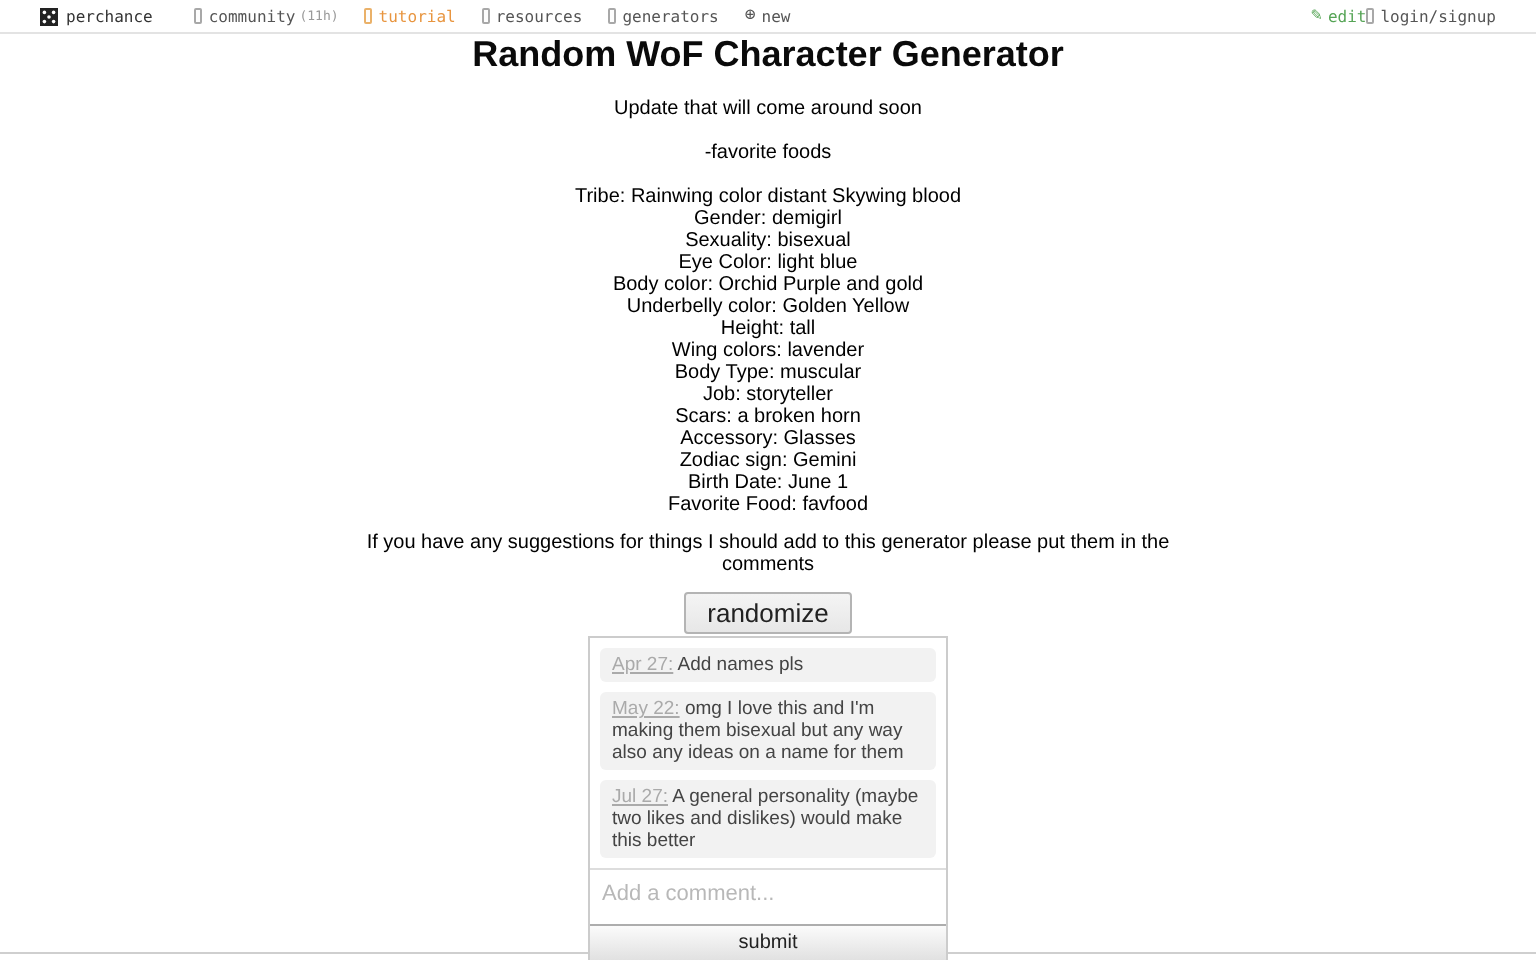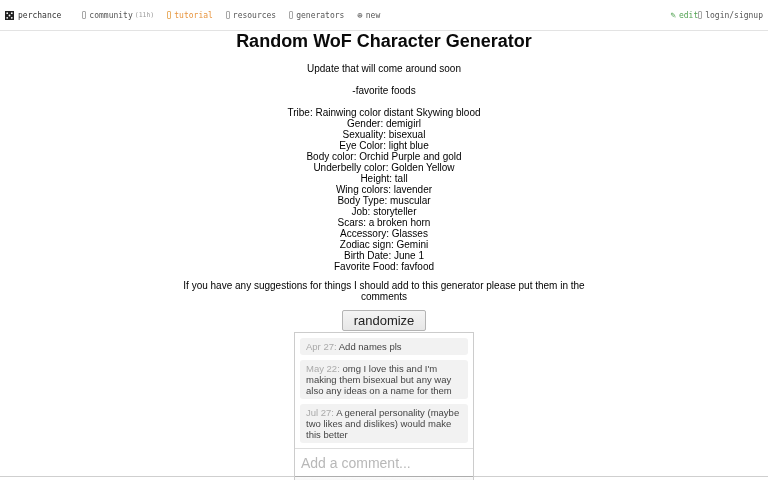--- a/index.html
+++ b/index.html
@@ -4,21 +4,21 @@
 <style>
   * { box-sizing: border-box; }
   html,body { margin:0; padding:0; }
   body {
     width:768px; height:480px; overflow:hidden; position:relative;
     background:#fff; font-family:"Liberation Sans", sans-serif; color:#000;
   }
 
   
   .topnav {
-    display:flex; align-items:center; height:31px; padding:0 5px;
+    display:flex; align-items:center; height:17px; padding:0 20px;
     border-bottom:1px solid #e3e3e3; background:#fff;
     font-family:"DejaVu Sans Mono", monospace; font-size:8px; color:#555;
     white-space:nowrap;
   }
   .nav-item { display:inline-flex; align-items:center; margin-right:13px; color:#555; cursor:pointer; text-decoration:none; }
   .brand { color:#333; margin-right:8px; }
   .logo { width:9px; height:9px; margin-right:4px; display:inline-block; }
   .mini-icon {
     display:inline-block; width:4px; height:8px; border:1px solid #a8a8a8;
     border-radius:1px; margin-right:3px; background:#fdfdfd;
@@ -48,25 +48,25 @@
   .comments-panel {
     width:180px; margin:1px auto 0; border:1px solid #ccc; background:#fff;
     position:relative; z-index:2;
   }
   .c-list { padding:5px; }
   .bubble {
     background:#f2f2f2; border-radius:3px; padding:3px 6px; margin-bottom:5px;
     font-size:9.5px; line-height:11px; color:#444; text-align:left;
   }
   .bubble:last-child { margin-bottom:0; }
-  .c-date { color:#aaa; }
+  .c-date { color:#aaa;text-decoration:underline; }
   .c-input {
     display:block; width:100%; height:28px; border:0; border-top:1px solid #ddd;
     padding:6px; resize:none; outline:none; color:#444;
-    font-family:"Liberation Sans", sans-serif; font-size:14px;
+    font-family:"Liberation Sans", sans-serif; font-size:11px;
   }
   .c-input::placeholder { color:#b8b8b8; }
   .submit-btn {
     display:block; width:100%; padding:3px 0; font-size:10px; color:#222;
     font-family:"Liberation Sans", sans-serif; cursor:pointer;
     background:linear-gradient(#fbfbfb,#e1e1e1);
     border:0; border-top:1px solid #adadad;
   }
 
   

